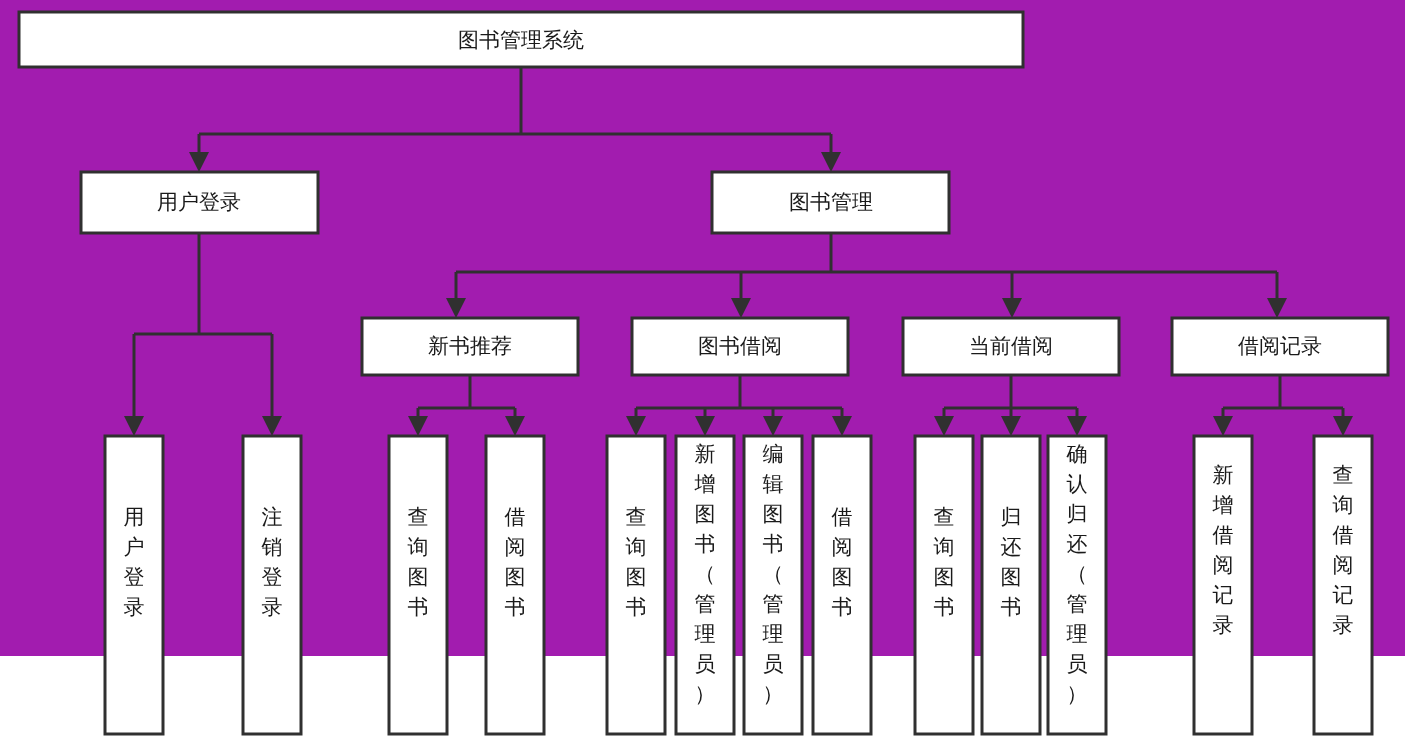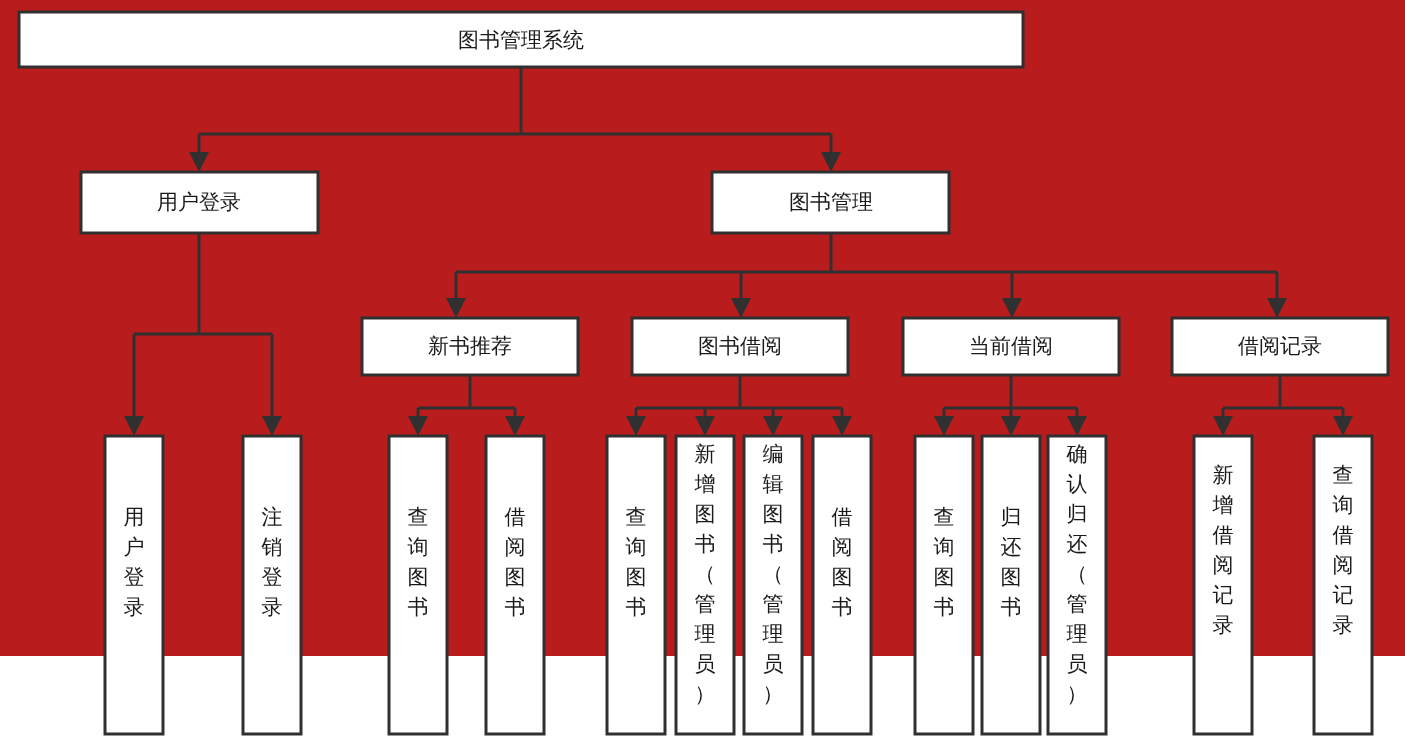--- a/index.html
+++ b/index.html
@@ -10,21 +10,21 @@
   body {
     width: 1405px;
     height: 747px;
     font-family: "Liberation Sans", "DejaVu Sans", sans-serif;
     overflow: hidden;
   }
   #diagram-root {
     position: relative;
     width: 1405px;
     height: 656px;
-    background: #b91c1c;
+    background: #a21caf;
   }
   svg#tree-svg {
     position: absolute;
     left: 0;
     top: 0;
     width: 1405px;
     height: 747px;
     display: block;
   }
   .node-box {

